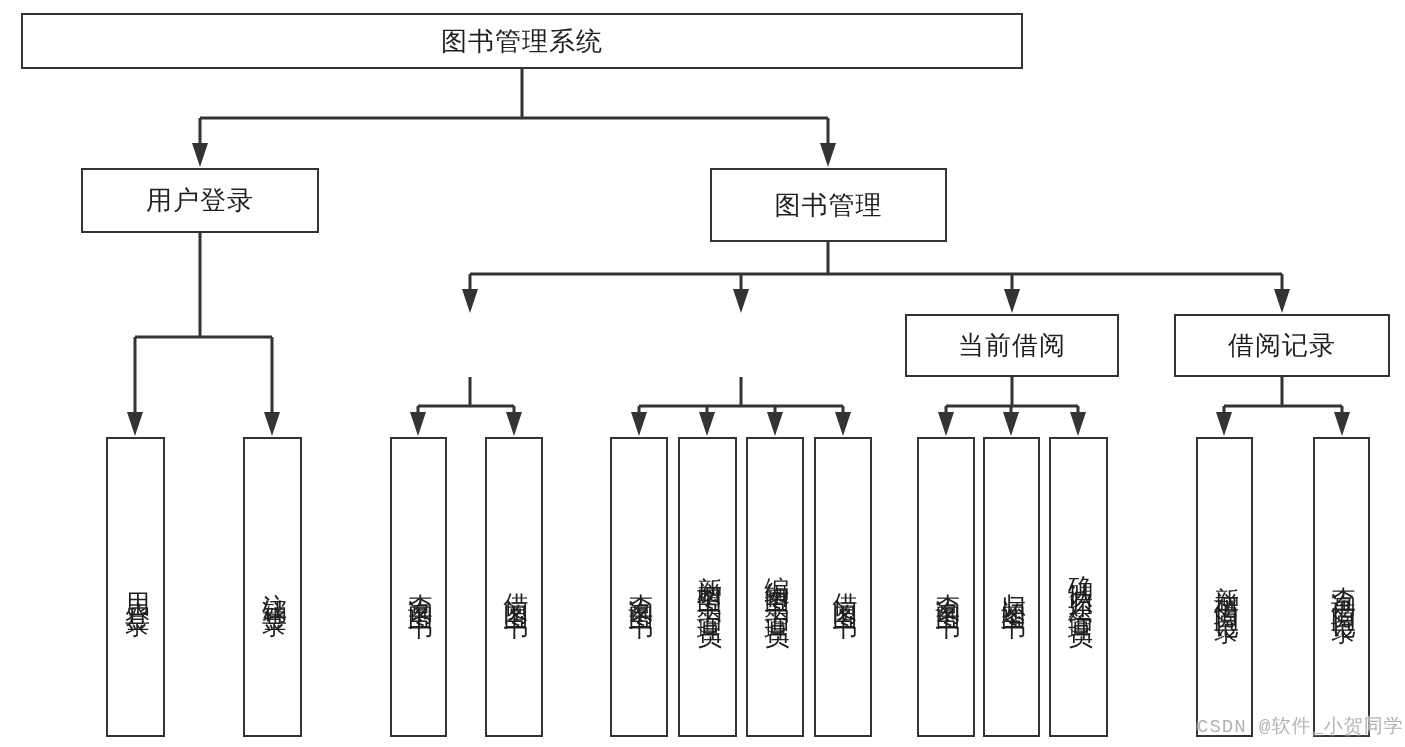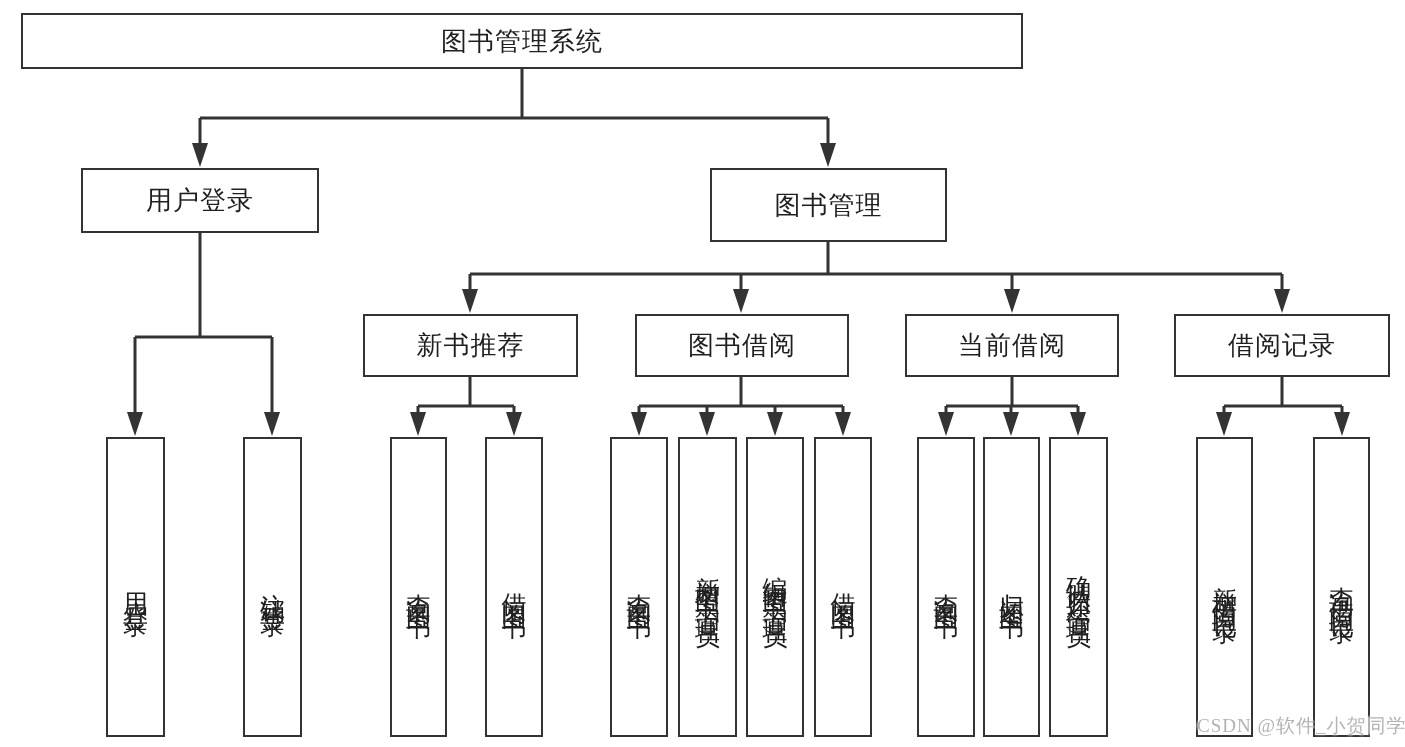--- a/index.html
+++ b/index.html
@@ -8,21 +8,21 @@
     --box-bg:#ffffff;
     --text:#1f1f1f;
     --watermark:#b3b3b3;
     --page-bg:#ffffff;
   }
   html,body{margin:0;padding:0;background:var(--page-bg);}
   .canvas{
     position:relative;
     width:1405px;height:747px;
     background:var(--page-bg);
-    font-family:Liberation Serif, serif;
+    font-family:Liberation Mono, monospace;
     color:var(--text);
     overflow:hidden;
   }
   .connectors{position:absolute;left:0;top:0;z-index:0;}
   .connectors .stroke{stroke:var(--line);stroke-width:3;fill:none;}
   .connectors .arrow{fill:var(--line);stroke:none;}
   .hbox{
     position:absolute;
     box-sizing:border-box;
     background:var(--box-bg);
@@ -102,26 +102,20 @@
     <span>图书管理系统</span>
   </div>
 
   <div class="hbox" style="left:81px;top:168px;width:238px;height:65px">
     <span>用户登录</span>
   </div>
   <div class="hbox" style="left:710px;top:168px;width:237px;height:74px">
     <span>图书管理</span>
   </div>
 
-  <div class="hbox" style="left:363px;top:314px;width:215px;height:63px">
-    <span>新书推荐</span>
-  </div>
-  <div class="hbox" style="left:635px;top:314px;width:214px;height:63px">
-    <span>图书借阅</span>
-  </div>
   <div class="hbox" style="left:1174px;top:314px;width:216px;height:63px">
     <span>借阅记录</span>
   </div>
   <div class="hbox" style="left:905px;top:314px;width:214px;height:63px">
     <span>当前借阅</span>
   </div>
 
   <div class="vbox" style="left:106px;width:59px">
     <span>用户登录</span>
   </div>

